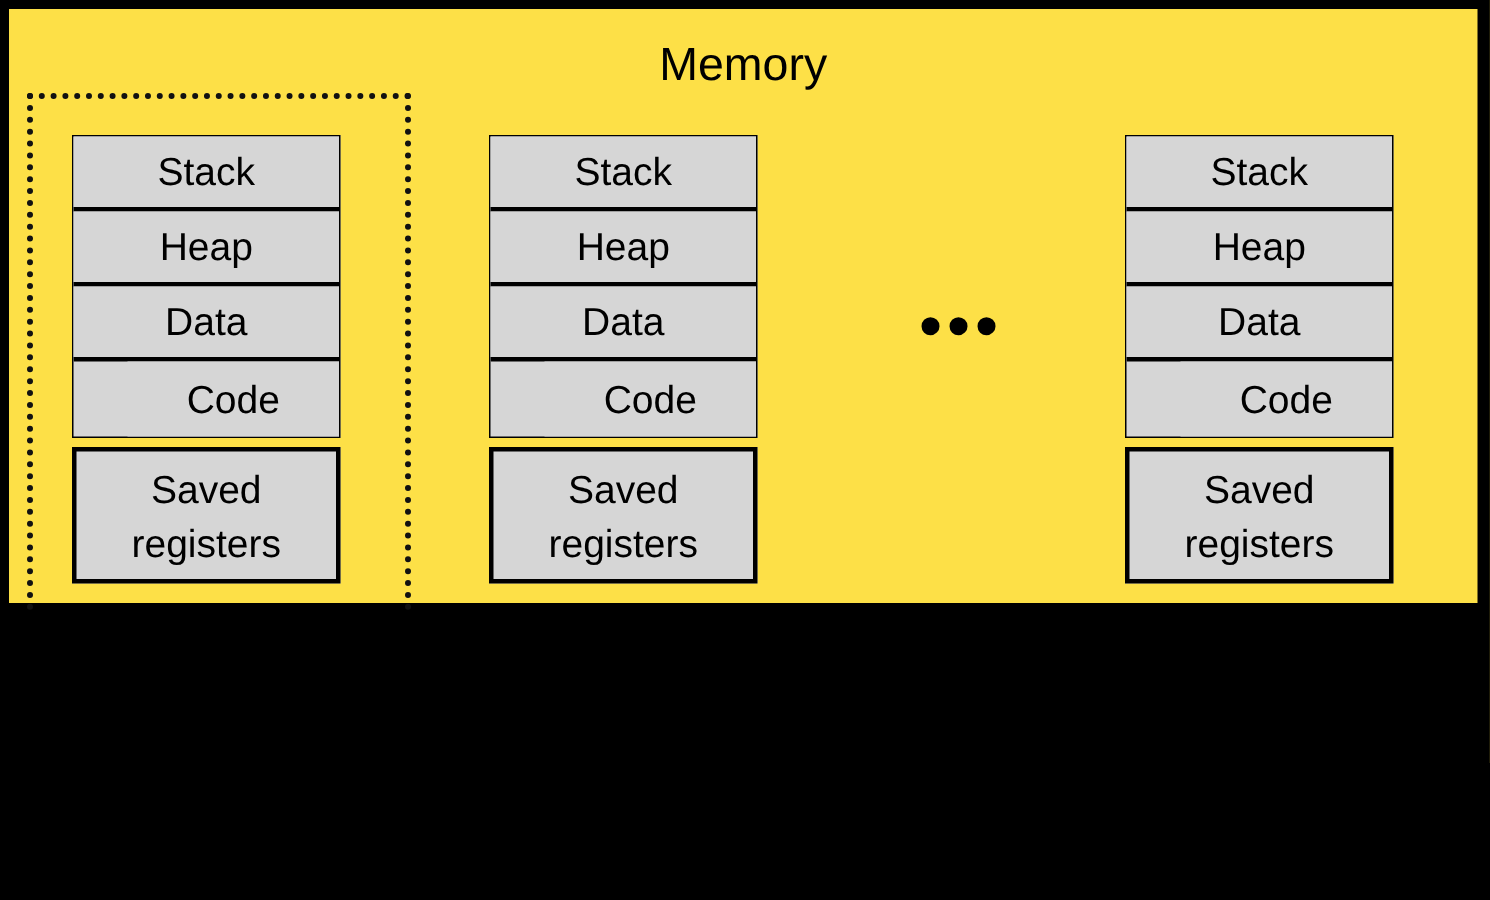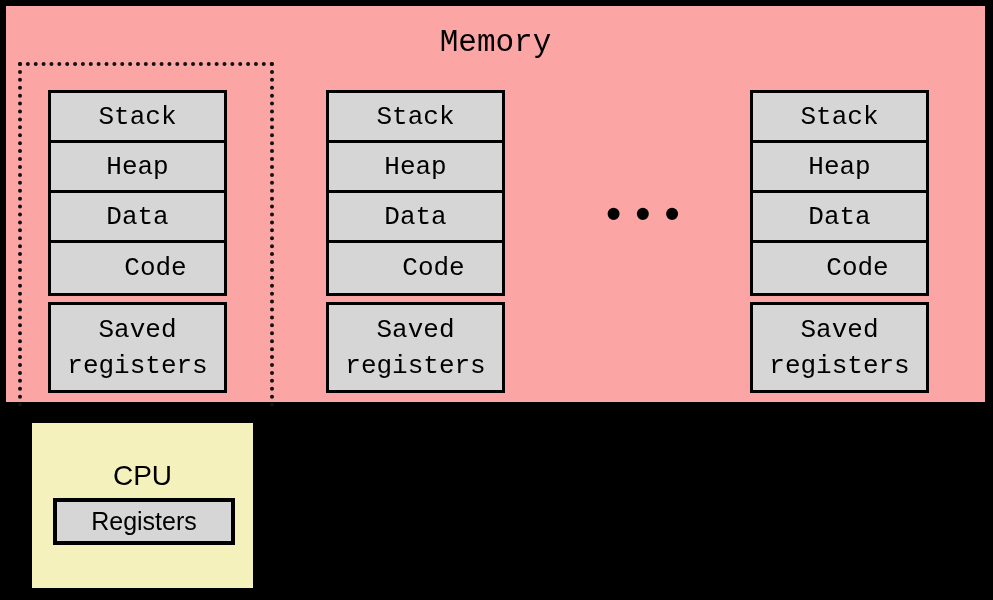--- a/index.html
+++ b/index.html
@@ -23,23 +23,22 @@
     background: #000000;
   }
 
   
   .memory-panel {
     position: absolute;
     left: 6px;
     top: 6px;
     width: 979px;
     height: 396px;
-    background: #fca5a5;
-    box-sizing: border-box;
-    font-family: Liberation Mono, monospace;
+    background: #fde047;
+    box-sizing: border-box;
   }
 
   .memory-title {
     position: absolute;
     left: 0;
     top: 19px;
     width: 979px;
     text-align: center;
     font-size: 31px;
     line-height: 36px;
@@ -66,21 +65,21 @@
   .process-column {
     position: absolute;
     top: 84px;
     width: 179px;
   }
   .process-column.col-0 { left: 42px; }
   .process-column.col-1 { left: 320px; }
   .process-column.col-2 { left: 744px; }
 
   .segment-stack {
-    border: 3px solid #000000;
+    border: 1px solid #000000;
     background: #d6d6d6;
     box-sizing: border-box;
   }
   .segment {
     height: 50px;
     background: #d6d6d6;
     border-bottom: 3px solid #000000;
     display: flex;
     align-items: center;
     justify-content: center;
@@ -207,18 +206,14 @@
         <div class="segment">Code</div>
       </div>
       <div class="saved-registers-box">
         <span>Saved</span>
         <span>registers</span>
       </div>
     </div>
 
   </div>
 
-  <div class="cpu-panel">
-    <div class="cpu-title">CPU</div>
-    <div class="cpu-registers-box">Registers</div>
-  </div>
 
 </div>
 
 </body></html>

